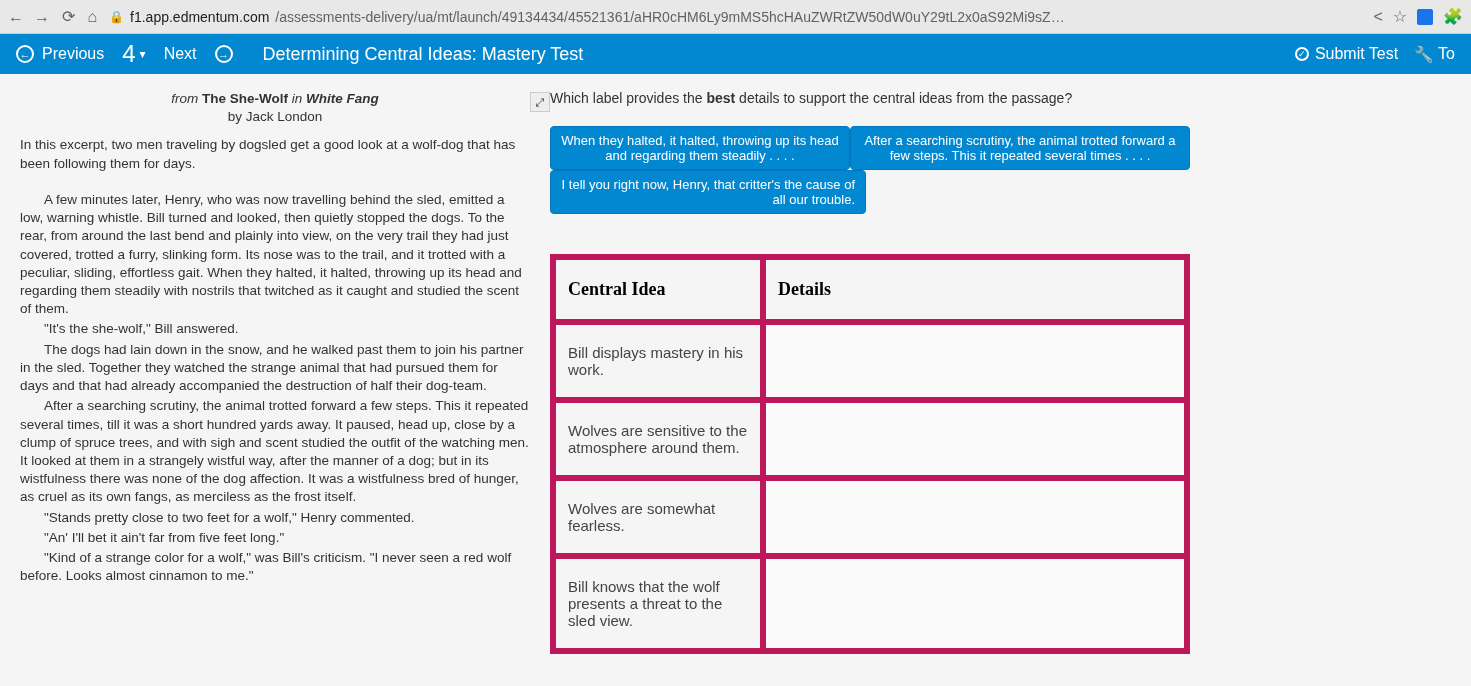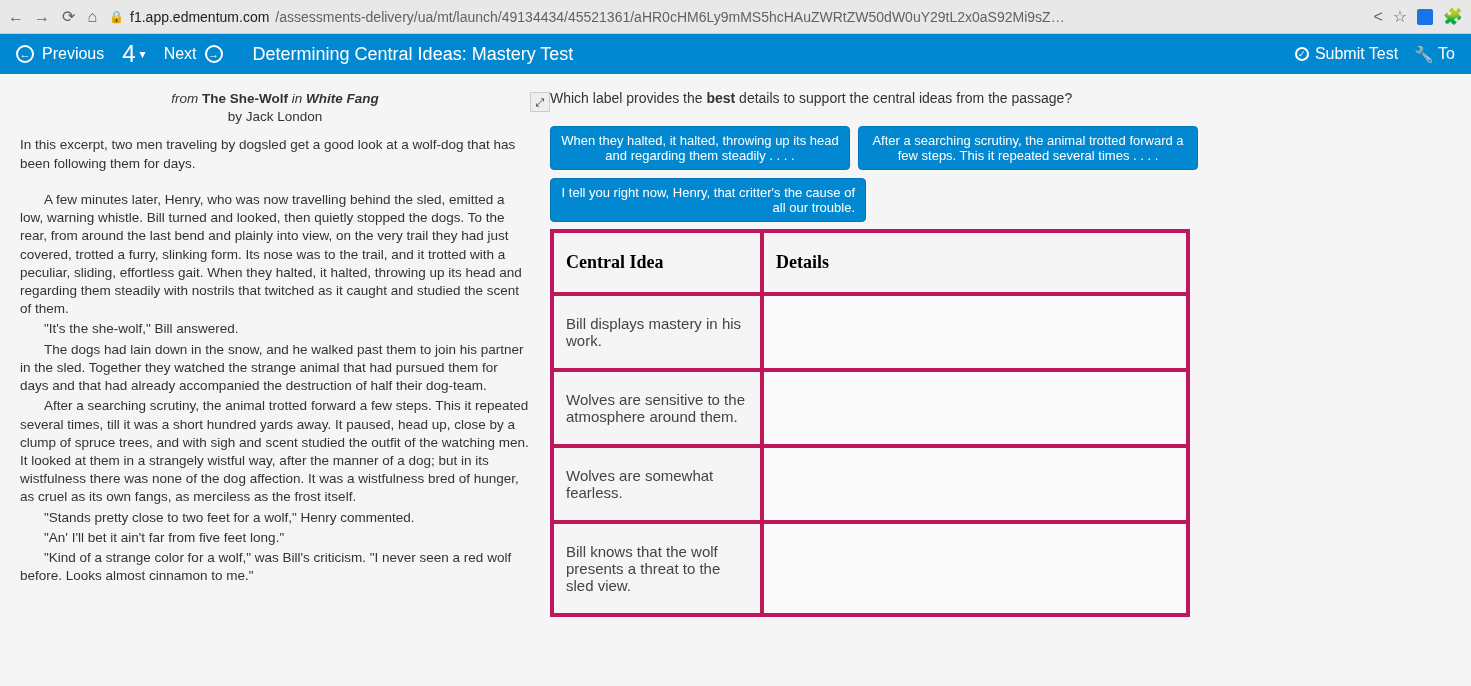--- a/index.html
+++ b/index.html
@@ -14,21 +14,21 @@
 .url-area { flex: 1; display: flex; align-items: center; gap: 6px; color: #5f6368; font-size: 14px; }
 .url-dark { color: #202124; }
 .browser-right { display: flex; gap: 10px; color: #5f6368; align-items: center; }
 .blue-box { width: 16px; height: 16px; background: #1a73e8; border-radius: 2px; }
 
 .app-bar { height: 40px; background: #0288d1; color: #fff; display: flex; align-items: center; padding: 0 16px; }
 .prev { display: flex; align-items: center; gap: 8px; cursor: pointer; }
 .prev .circ { width: 18px; height: 18px; border: 2px solid #fff; border-radius: 50%; display: flex; align-items: center; justify-content: center; font-size: 11px; }
 .qnum { font-size: 24px; font-weight: 300; margin: 0 18px; display: flex; align-items: center; gap: 4px; cursor: pointer; }
 .qnum .chev { font-size: 12px; }
-.next { display: flex; align-items: center; gap: 8px; cursor: pointer; margin-right: 30px; }
+.next { display: flex; align-items: center; gap: 18px; cursor: pointer; margin-right: 30px; }
 .next .circ { width: 18px; height: 18px; border: 2px solid #fff; border-radius: 50%; display: flex; align-items: center; justify-content: center; font-size: 11px; }
 .title { font-size: 18px; font-weight: 300; }
 .spacer { flex: 1; }
 .submit { display: flex; align-items: center; gap: 6px; cursor: pointer; margin-right: 16px; }
 .submit .chk { width: 14px; height: 14px; border: 2px solid #fff; border-radius: 50%; font-size: 9px; display: flex; align-items: center; justify-content: center; }
 .tools { display: flex; align-items: center; gap: 4px; cursor: pointer; }
 
 .content { display: flex; padding: 16px 20px; gap: 20px; height: calc(100% - 74px); }
 
 .passage { width: 510px; font-size: 13.5px; color: #333; line-height: 1.35; }
@@ -37,29 +37,29 @@
 .passage-head .bold { font-weight: bold; }
 .passage-head .ital { font-style: italic; font-weight: bold; }
 .expand { position: absolute; right: -20px; top: 2px; width: 20px; height: 20px; background: #eee; border: 1px solid #ccc; cursor: pointer; font-size: 11px; display: flex; align-items: center; justify-content: center; }
 .intro { margin-bottom: 18px; }
 .para { text-indent: 24px; margin-bottom: 2px; }
 
 .question-area { flex: 1; }
 .prompt { font-size: 14px; color: #333; margin-bottom: 20px; }
 .prompt b { font-weight: bold; }
 
-.choices { display: flex; flex-wrap: wrap; gap: 8px; margin-bottom: 7px; }
+.choices { display: flex; flex-wrap: wrap; gap: 0; margin-bottom: 40px; }
 .choice { background: #0288d1; color: #fff; border: 1px solid #0277bd; border-radius: 4px; padding: 6px 10px; font-size: 13px; text-align: center; cursor: move; }
 .choice.c1 { width: 300px; }
 .choice.c2 { width: 340px; }
 .choice.c3 { width: 316px; text-align: right; }
 .choice.c4 { width: 250px; }
 
 .ans-table { border-collapse: collapse; width: 100%; max-width: 640px; }
-.ans-table th, .ans-table td { border: 4px solid #be185d; padding: 19px 12px; text-align: left; vertical-align: top; font-size: 15px; }
+.ans-table th, .ans-table td { border: 6px solid #be185d; padding: 19px 12px; text-align: left; vertical-align: top; font-size: 15px; }
 .ans-table th { font-weight: bold; font-family: Georgia, serif; font-size: 18px; }
 .ans-table td.idea { width: 210px; font-family: Arial; color: #444; }
 .ans-table td.drop { background: #fafafa; height: 46px; cursor: pointer; position: relative; }
 
 .cursor-hand { position: absolute; right: 180px; top: 126px; font-size: 16px; pointer-events: none; }
 </style>
 </head>
 <body>
 
 <div class="browser-bar">

